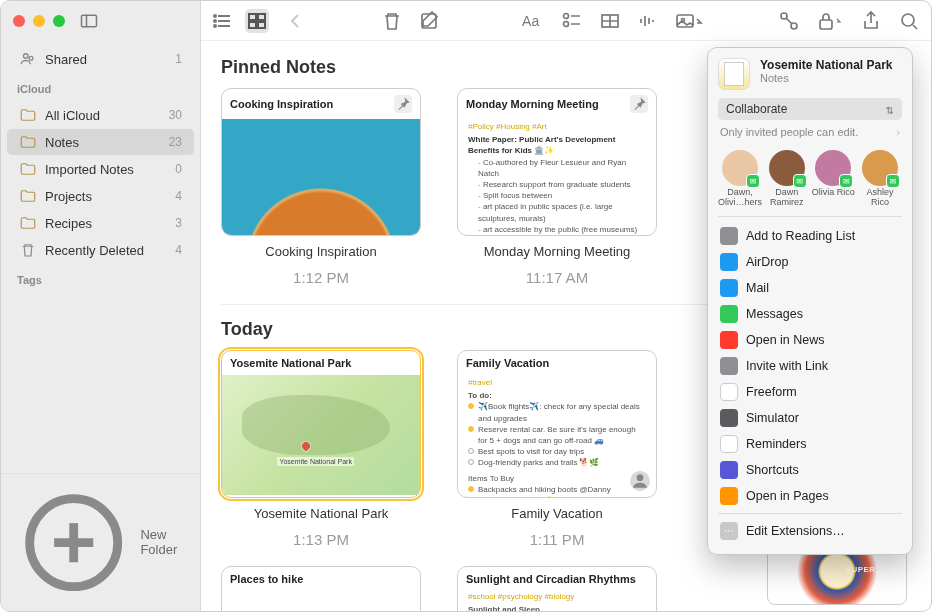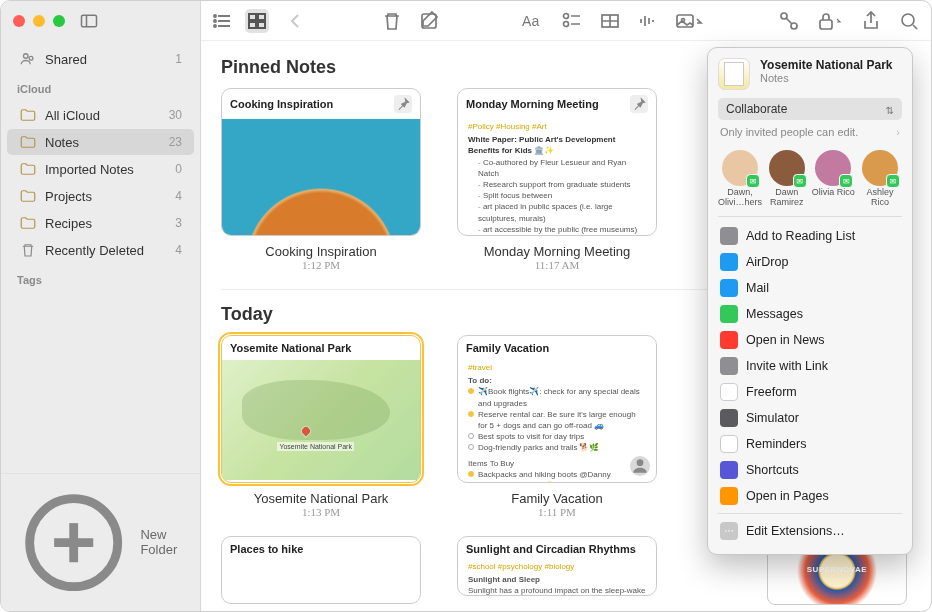--- a/index.html
+++ b/index.html
@@ -51,21 +51,21 @@
 .card-body ul { list-style: none; padding-left: 10px; }
 .card-body ul li::before { content:"- "; color:#888;}
 .card-img { width: 100%; height: calc(100% - 26px); background: #35a7c6; position: relative; }
 .card-img.pizza { background: radial-gradient(circle at 50% 120%, #d87b2a 40%, #e8b06a 42%, #35a7c6 43%);}
 .card-img.map { background: linear-gradient(135deg, #dff0c8 0%, #c6e3a1 50%, #b3dca0 100%); position:relative;}
 .card-img.map::after { content:""; position:absolute; inset:20px 30px 40px 20px; background: rgba(120,160,90,.3); border-radius:40% 60% 50% 45%;}
 .map-pin { position:absolute; top:55%; left:40%; width:10px; height:10px; background:#ff3b30; border-radius:50% 50% 50% 0; transform: rotate(-45deg); border:1px solid #fff;}
 .map-label { position:absolute; top:68%; left:28%; font-size:7px; color:#444; background:rgba(255,255,255,0.6); padding:1px 2px;}
 .card-caption { text-align: center; margin-top: 8px; }
 .card-caption .name { font-size: 13px; color: #333; }
-.card-caption .time { font-size: 11px; color: #9a9a9a; margin-top:0;font-family:Liberation Serif, serif;}
+.card-caption .time { font-size: 15px; color: #9a9a9a; margin-top:10px;}
 .share-badge { position:absolute; right:6px; bottom:6px; width:20px; height:20px; border-radius:50%; background:#d8d8d8; display:flex; align-items:center; justify-content:center; color:#888; font-size:11px;}
 hr.sep { border:0; border-top:1px solid #eee; margin: 6px 0 14px;}
 
 
 .popover { position: absolute; right: 18px; top: 46px; width: 206px; background: #f6f6f6; border: 1px solid #c8c8c8; border-radius: 10px; box-shadow: 0 12px 30px rgba(0,0,0,.25); padding: 10px; z-index: 50; }
 .popover .phead { display: flex; gap: 10px; align-items: flex-start; margin-bottom: 8px;}
 .popover .appicon { width: 32px; height: 32px; border-radius: 7px; background: linear-gradient(#fff,#f7e79e); border:1px solid #ddd; display:flex; align-items:center; justify-content:center;}
 .popover .appicon::after{content:""; width:18px;height:22px;background:#fff;border:1px solid #ccc;}
 .popover .ptitle { font-size: 12px; font-weight: 700; color: #222; line-height:1.2;}
 .popover .psub { font-size: 11px; color: #888; }
@@ -77,21 +77,21 @@
 .avatar-cell { width:44px; text-align:center;}
 .avatar { width:36px; height:36px; border-radius:50%; margin:0 auto 2px; position:relative;}
 .avatar .badge { position:absolute; right:-2px; bottom:-2px; width:14px;height:14px;border-radius:4px;background:#34c759;border:1px solid #fff; display:flex;align-items:center;justify-content:center;color:#fff;font-size:8px;}
 .avatar-name { font-size: 9px; color:#555; line-height:1.1;}
 .popover .menu { list-style:none; }
 .popover .menu li { display:flex; align-items:center; gap:8px; padding:4px 2px; font-size:12.5px; color:#222; border-radius:4px;text-align:right;}
 .popover .menu li .mi { width:18px; height:18px; border-radius:4px; display:inline-flex; align-items:center; justify-content:center; font-size:10px; color:#fff; flex-shrink:0;}
 
 .thumb-strip { position:absolute; right: 24px; bottom: 6px; width: 140px; height: 75px; border:1px solid #ccc; border-radius:8px; background: radial-gradient(circle at 50% 55%, #fff3d0 20%, #f2c14e 22%, #2e5aa8 24%, #e85d3e 40%, #fff 50%);}
 .thumb-strip .t-label{ position:absolute; top:4px; left:0; right:0; text-align:center; font-size:7px; color:#c97a00; font-weight:700;}
-.thumb-strip .t-sub { position:absolute; top:46%; left:0; right:0; text-align:center; font-size:8px; color:#fff; font-weight:800; letter-spacing:.5px;}
+.thumb-strip .t-sub { position:absolute; top:46%; left:0; right:0; text-align:right; font-size:8px; color:#fff; font-weight:800; letter-spacing:.5px;}
 
 svg { width: 100%; height: 100%; }
 </style>
 </head>
 <body>
 
 <div class="window">
 
   <div class="sidebar">
     <div class="titlebar">

